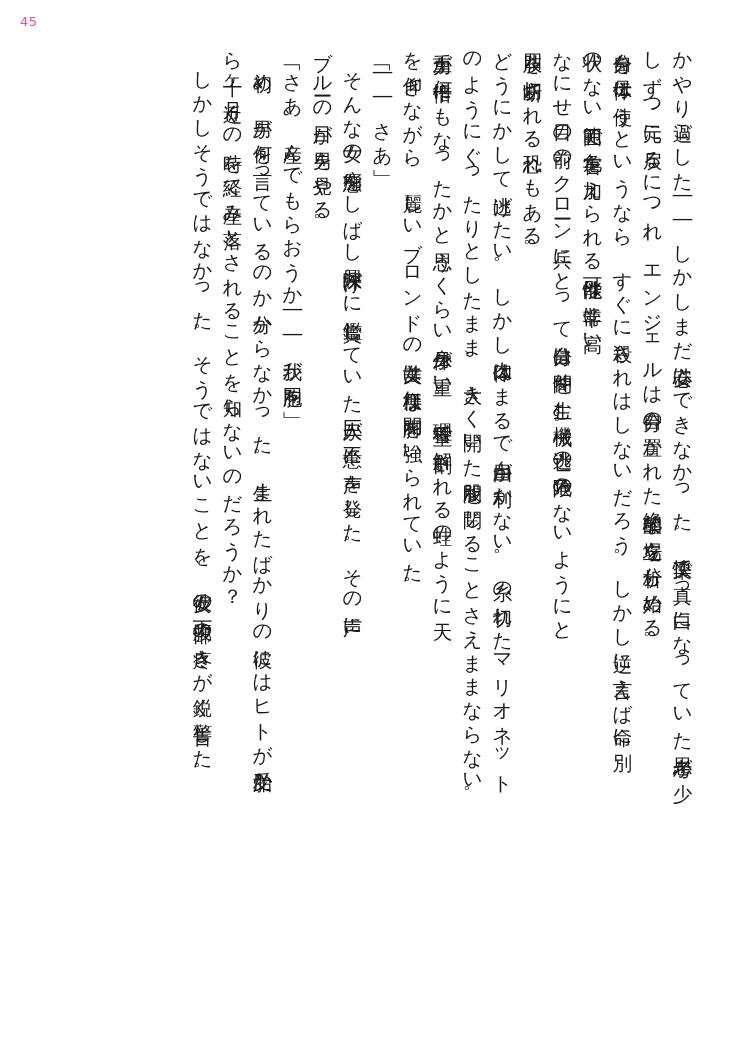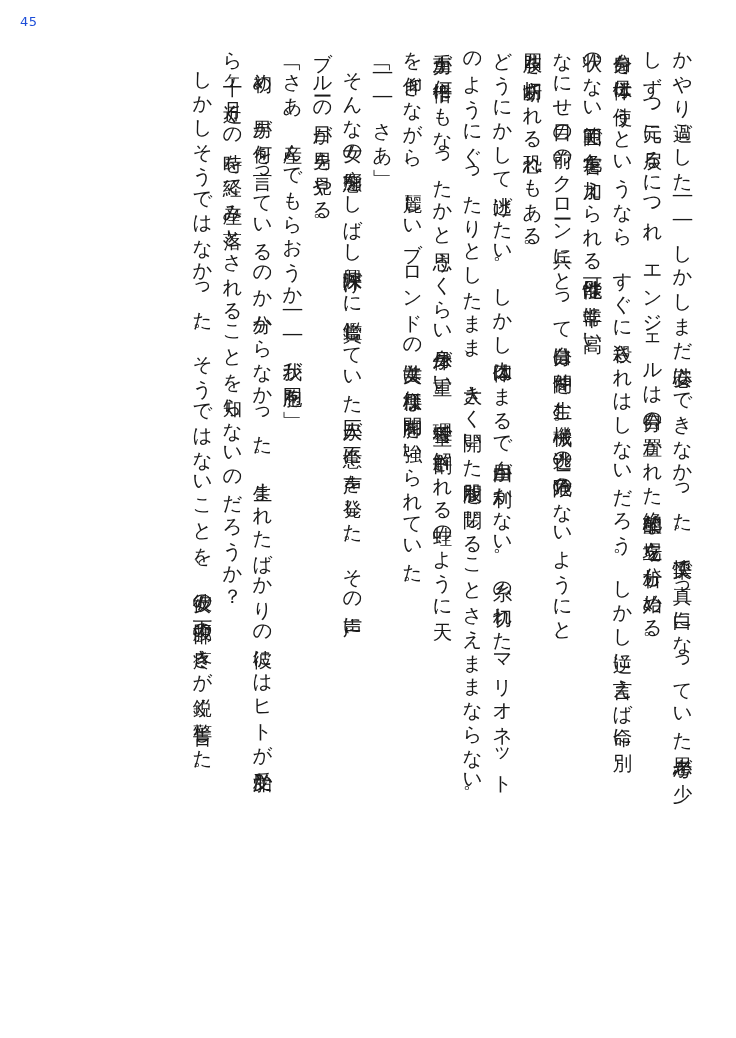--- a/index.html
+++ b/index.html
@@ -22,21 +22,21 @@
     background: #ffffff;
     box-sizing: border-box;
   }
 
   
   .page-number {
     position: absolute;
     top: 14px;
     left: 20px;
     font-size: 13px;
-    color: #1d4ed8;
+    color: #ec4899;
     letter-spacing: 0.5px;
     font-family: "DejaVu Sans", "Liberation Sans", sans-serif;
   }
 
   
   .text-body {
     position: absolute;
     top: 38px;
     right: 44px;
     bottom: 46px;

